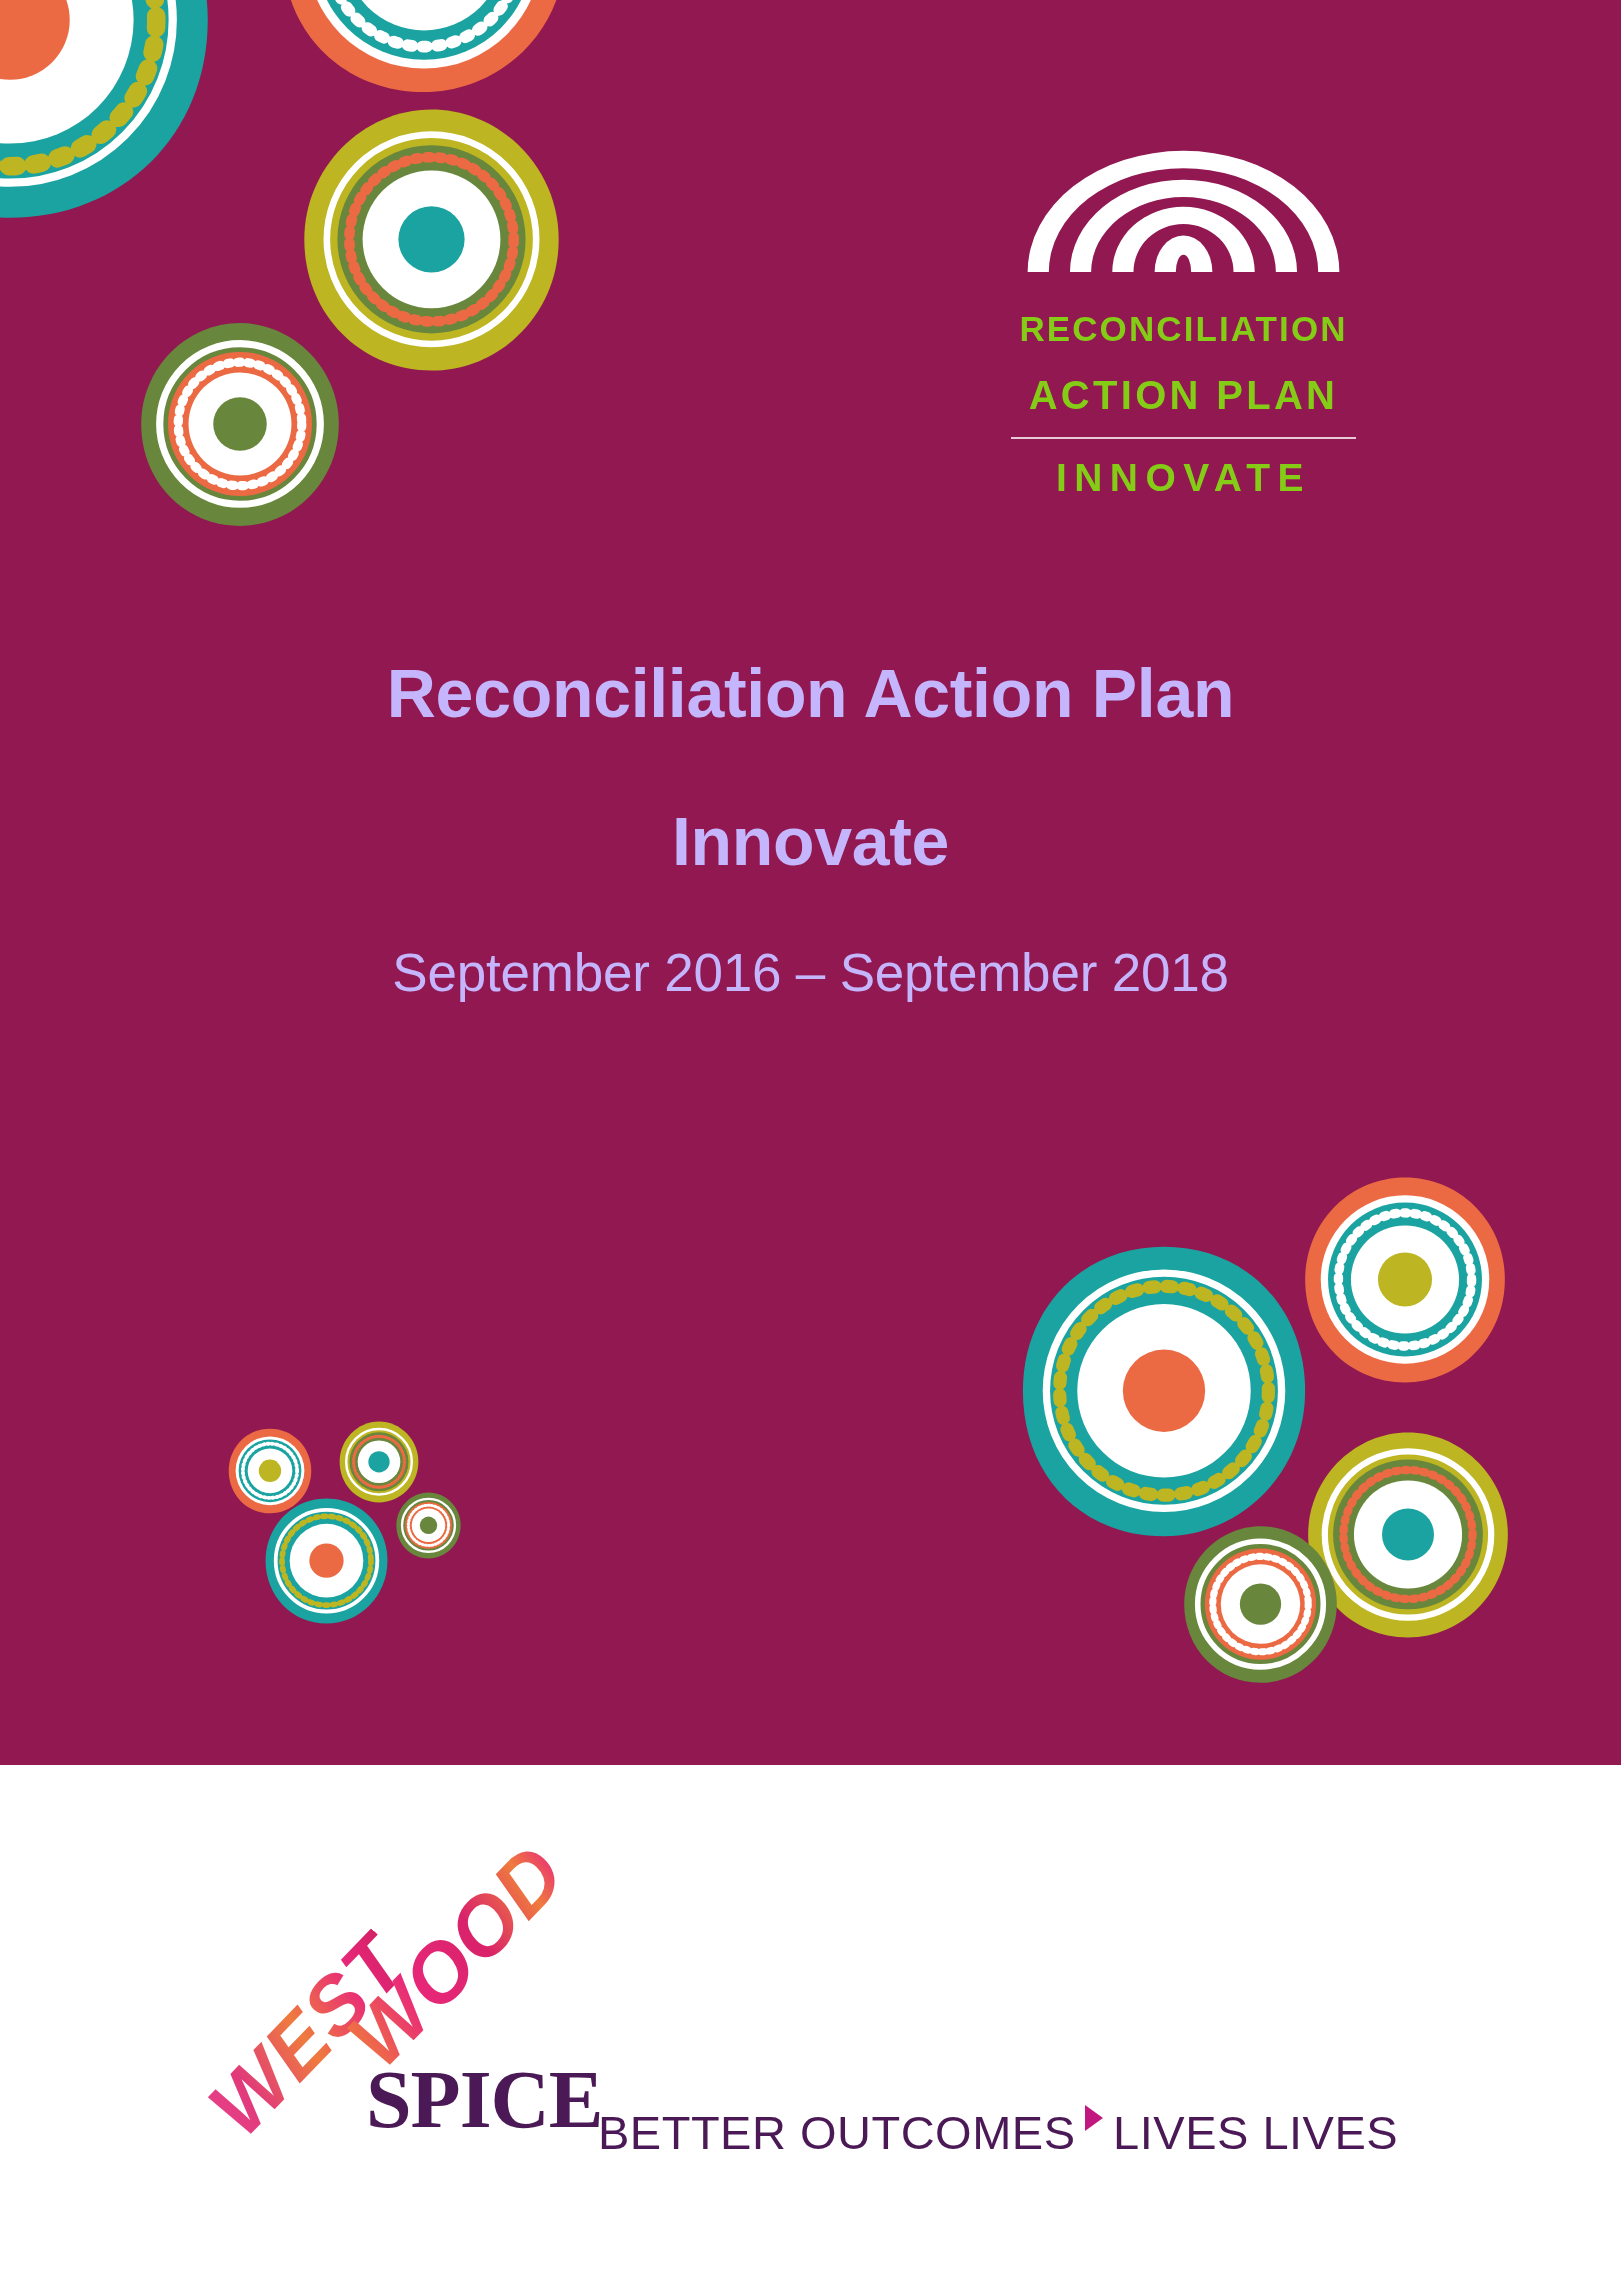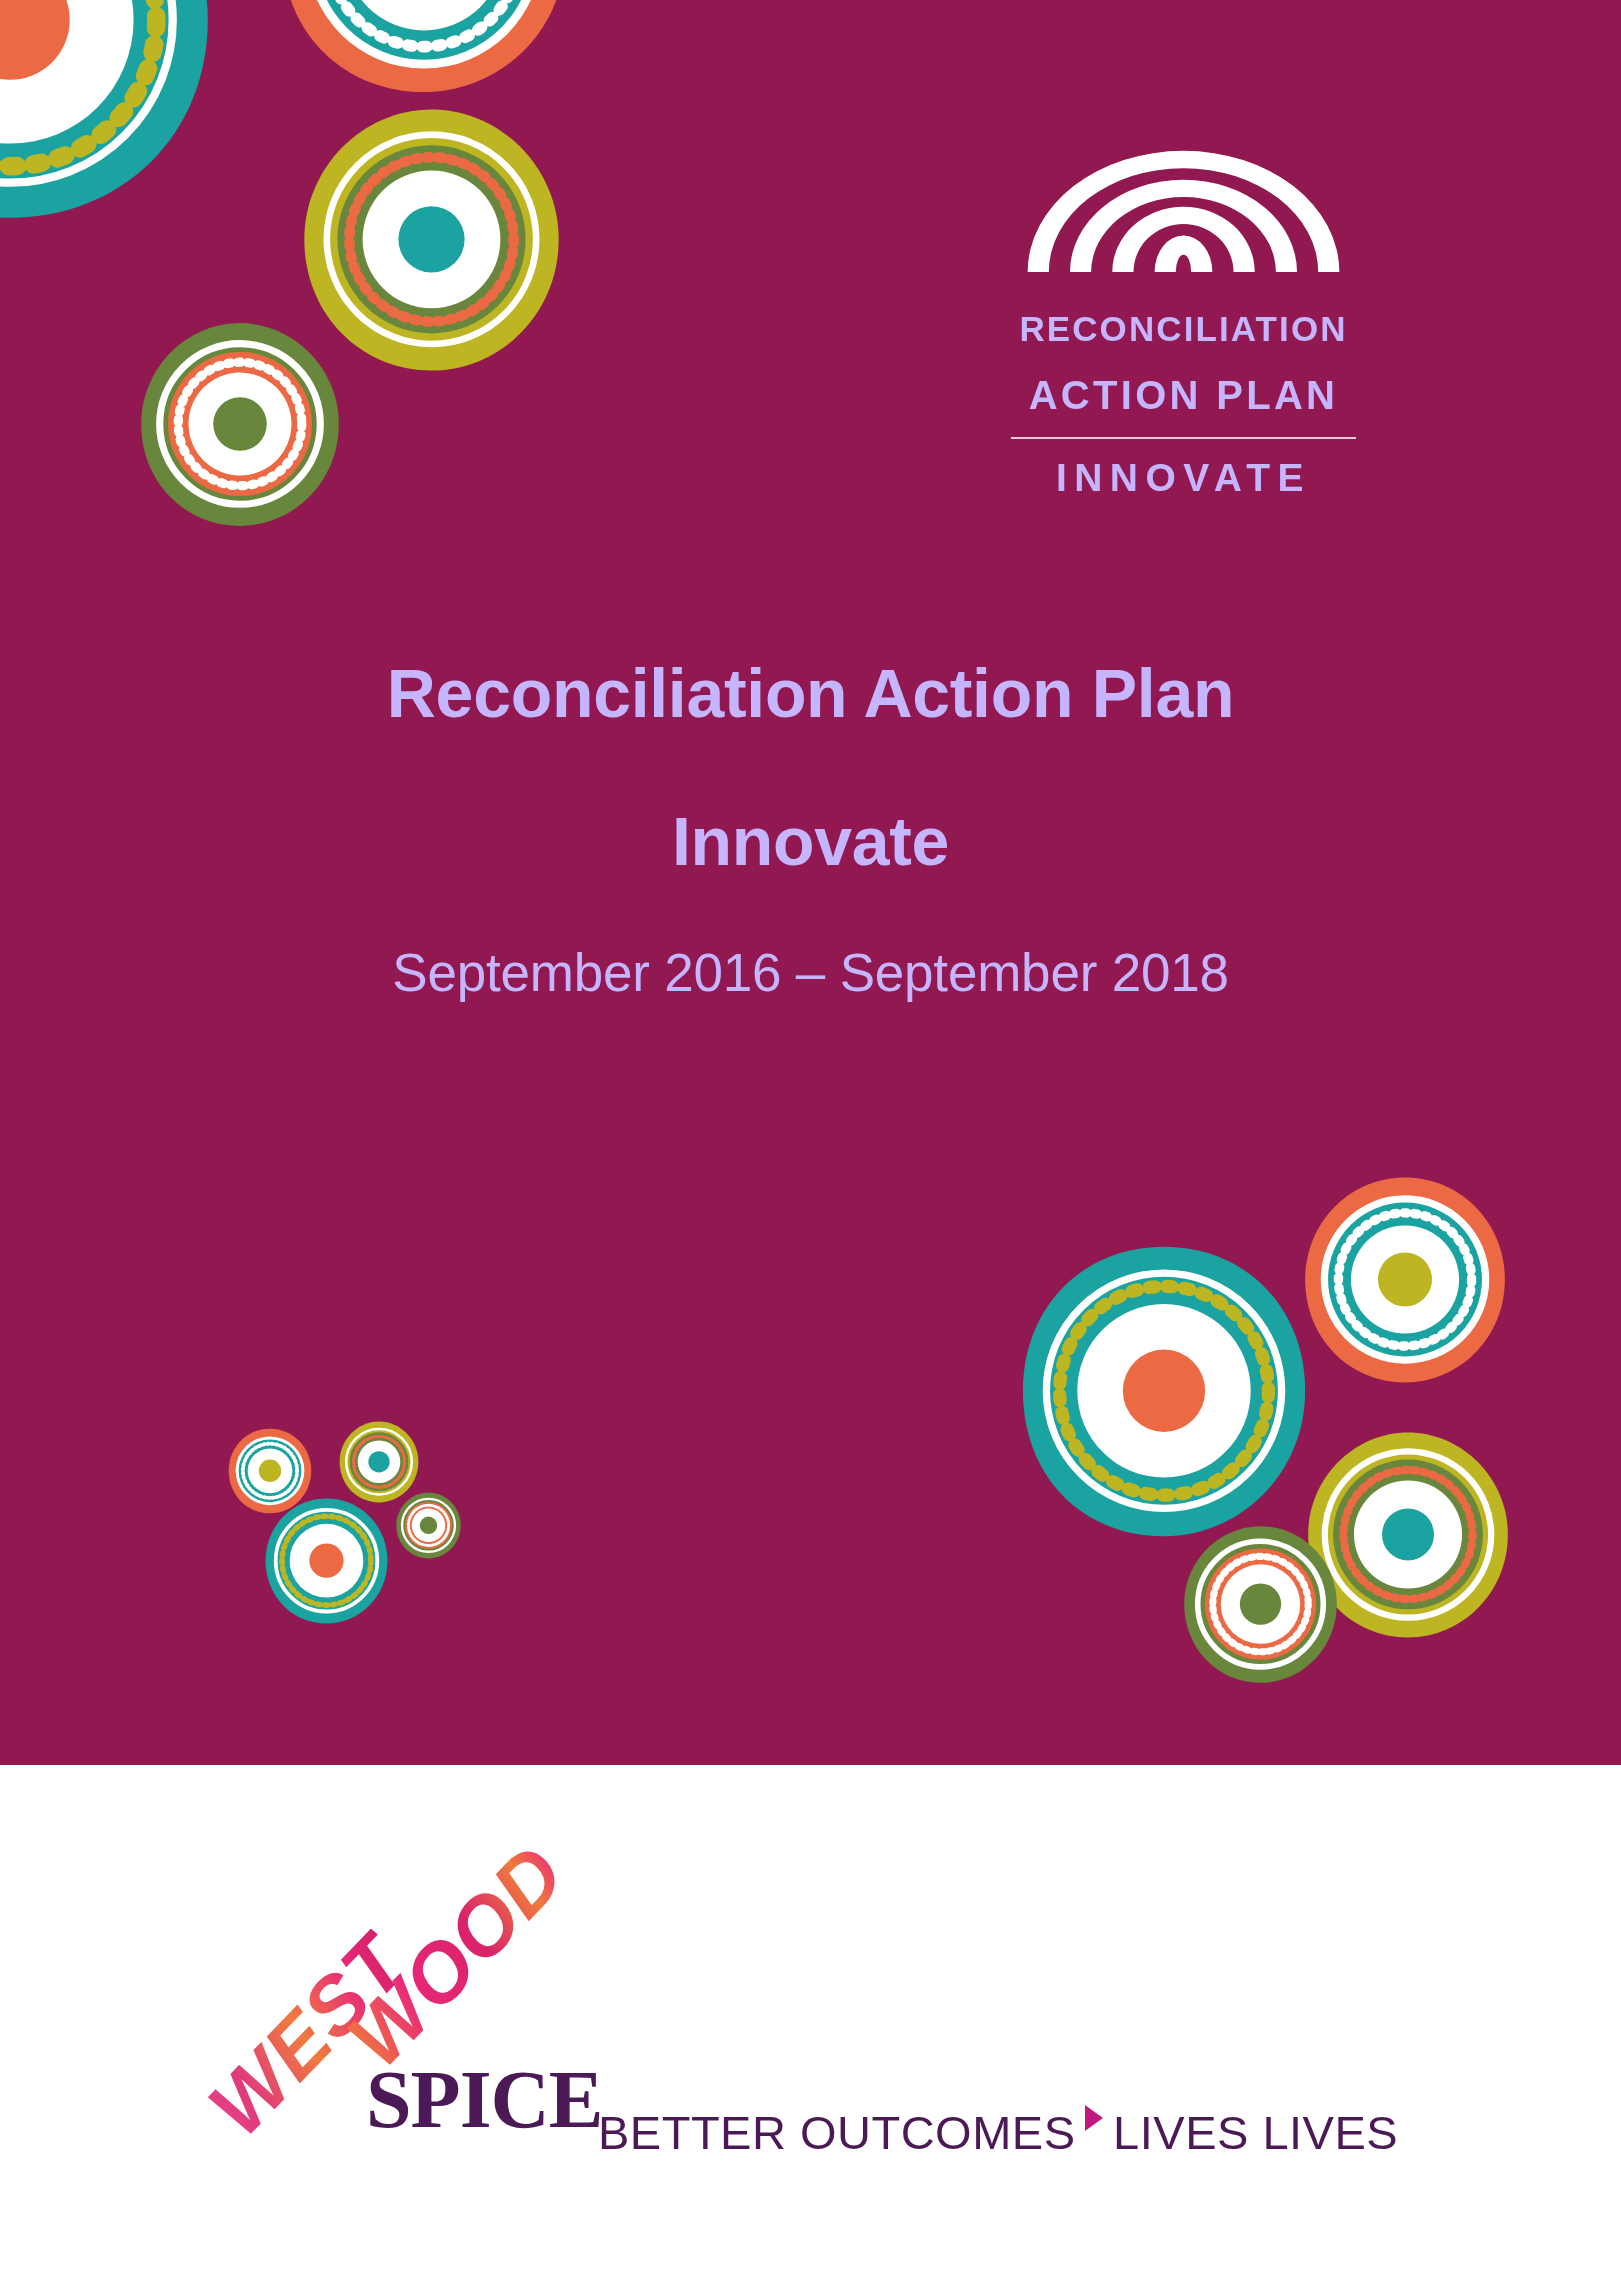--- a/index.html
+++ b/index.html
@@ -42,21 +42,21 @@
     overflow: visible;
   }
 
   
   .rap-logo {
     position: absolute;
     left: 1002px;
     top: 147px;
     width: 363px;
     text-align: center;
-    color: #c4b5fd;
+    color: #84cc16;
   }
   .rap-arcs {
     width: 333px;
     height: 127px;
     margin: 0 auto 37px auto;
     display: block;
   }
   .rap-word-main {
     font-size: 35px;
     font-weight: bold;

